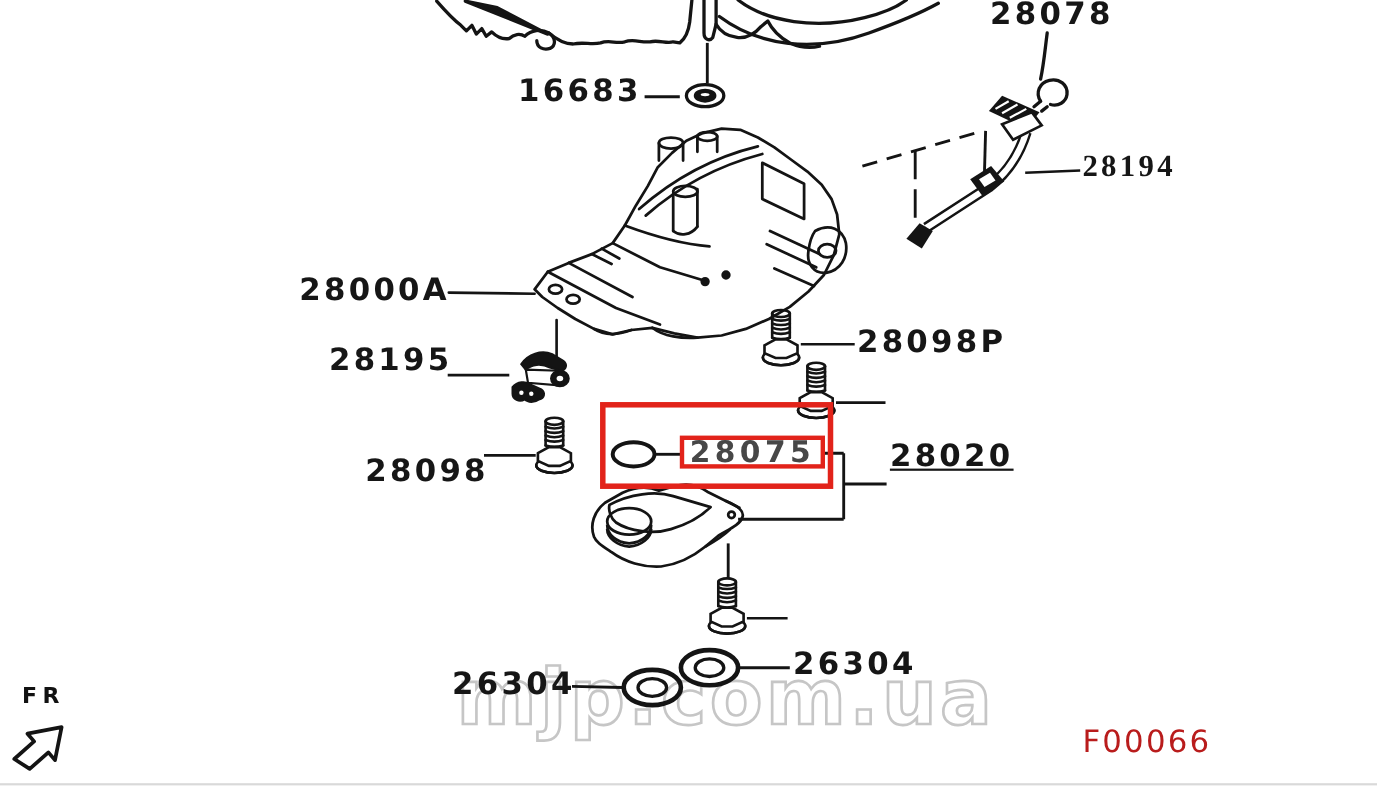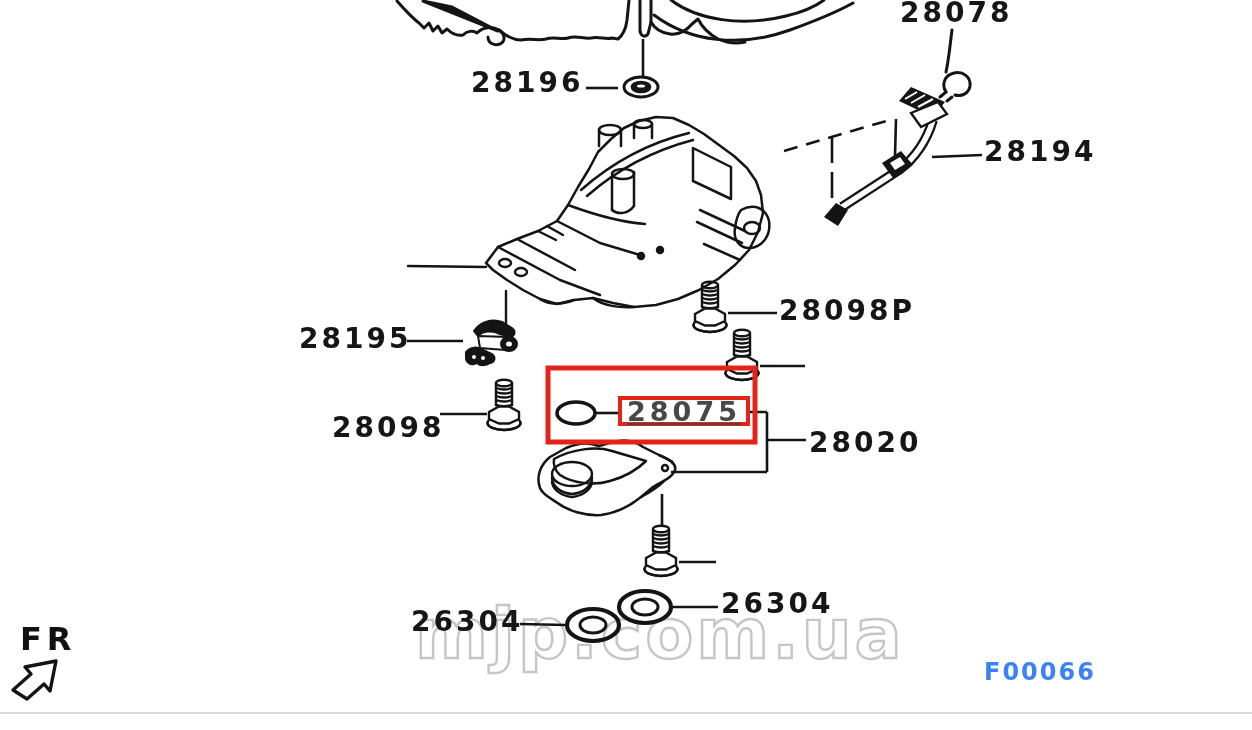--- a/index.html
+++ b/index.html
@@ -20,35 +20,34 @@
     line-height:30px;
     color:#161616;
     white-space:nowrap;
   }
   .plabel.highlight{
     width:128px;
     text-align:center;
     color:#474747;
     letter-spacing:4px;
     font-size:27px;
-    text-decoration:underline;
   }
   .fr-label{
     position:absolute;
-    font-size:32px;
+    font-size:20px;
     font-weight:700;
     letter-spacing:5px;
     color:#111;
   }
   .fig-code{
     position:absolute;
-    font-size:24px;
-    font-weight:700;
+    font-size:28px;
+    font-weight:400;
     letter-spacing:2px;
-    color:#3b82f6;
+    color:#b91c1c;
   }
 </style>
 </head>
 <body>
 
 <div id="stage">
 
   <svg id="artwork" viewBox="0 0 1252 730" xmlns="http://www.w3.org/2000/svg">
 
     <defs>
@@ -205,26 +204,27 @@
 
     <g fill="none" stroke="#e2231a">
       <rect x="548" y="368" width="207" height="74" stroke-width="5"></rect>
       <rect x="620" y="398" width="128" height="26" stroke-width="4"></rect>
     </g>
 
     <rect x="0" y="712" width="1252" height="2" fill="#d9d9d9"></rect>
   </svg>
 
   <div class="plabel" style="left:900px;top:-2px;">28078</div>
-  <div class="plabel" style="left:471px;top:68px;">28196</div>
-  <div class="plabel" style="left:984px;top:137px;">28194</div>
+  <div class="plabel" style="left:471px;top:68px;">16683</div>
+  <div class="plabel" style="left:984px;top:137px;font-family:Liberation Serif, serif;">28194</div>
+  <div class="plabel" style="left:272px;top:249px;">28000A</div>
   <div class="plabel" style="left:779px;top:296px;">28098P</div>
-  <div class="plabel" style="left:299px;top:324px;">28195</div>
+  <div class="plabel" style="left:299px;top:312px;">28195</div>
   <div class="plabel" style="left:332px;top:413px;">28098</div>
   <div class="plabel highlight" style="left:620px;top:397px;">28075</div>
-  <div class="plabel" style="left:809px;top:428px;">28020</div>
+  <div class="plabel" style="left:809px;top:400px;text-decoration:underline;">28020</div>
   <div class="plabel" style="left:411px;top:607px;">26304</div>
   <div class="plabel" style="left:721px;top:589px;">26304</div>
 
   <div class="fr-label" style="left:20px;top:620px;">FR</div>
   <div class="fig-code" style="left:984px;top:658px;">F00066</div>
 
 </div>
 
 </body></html>

